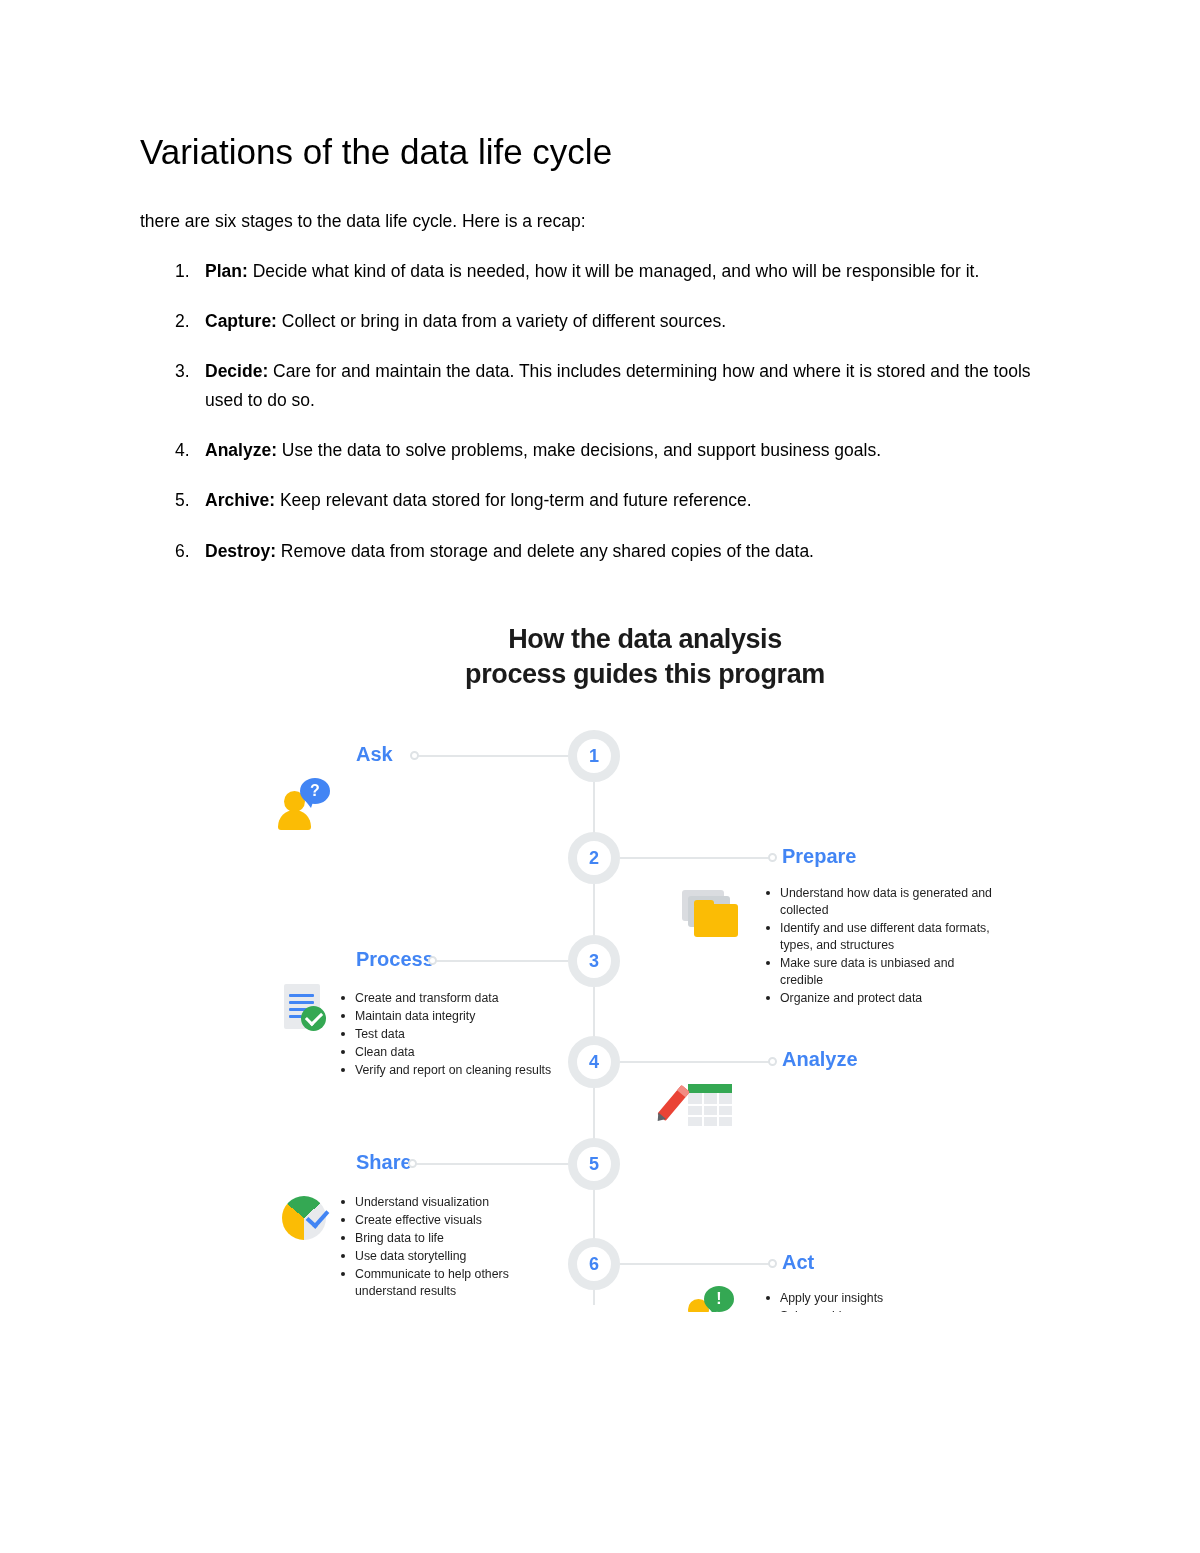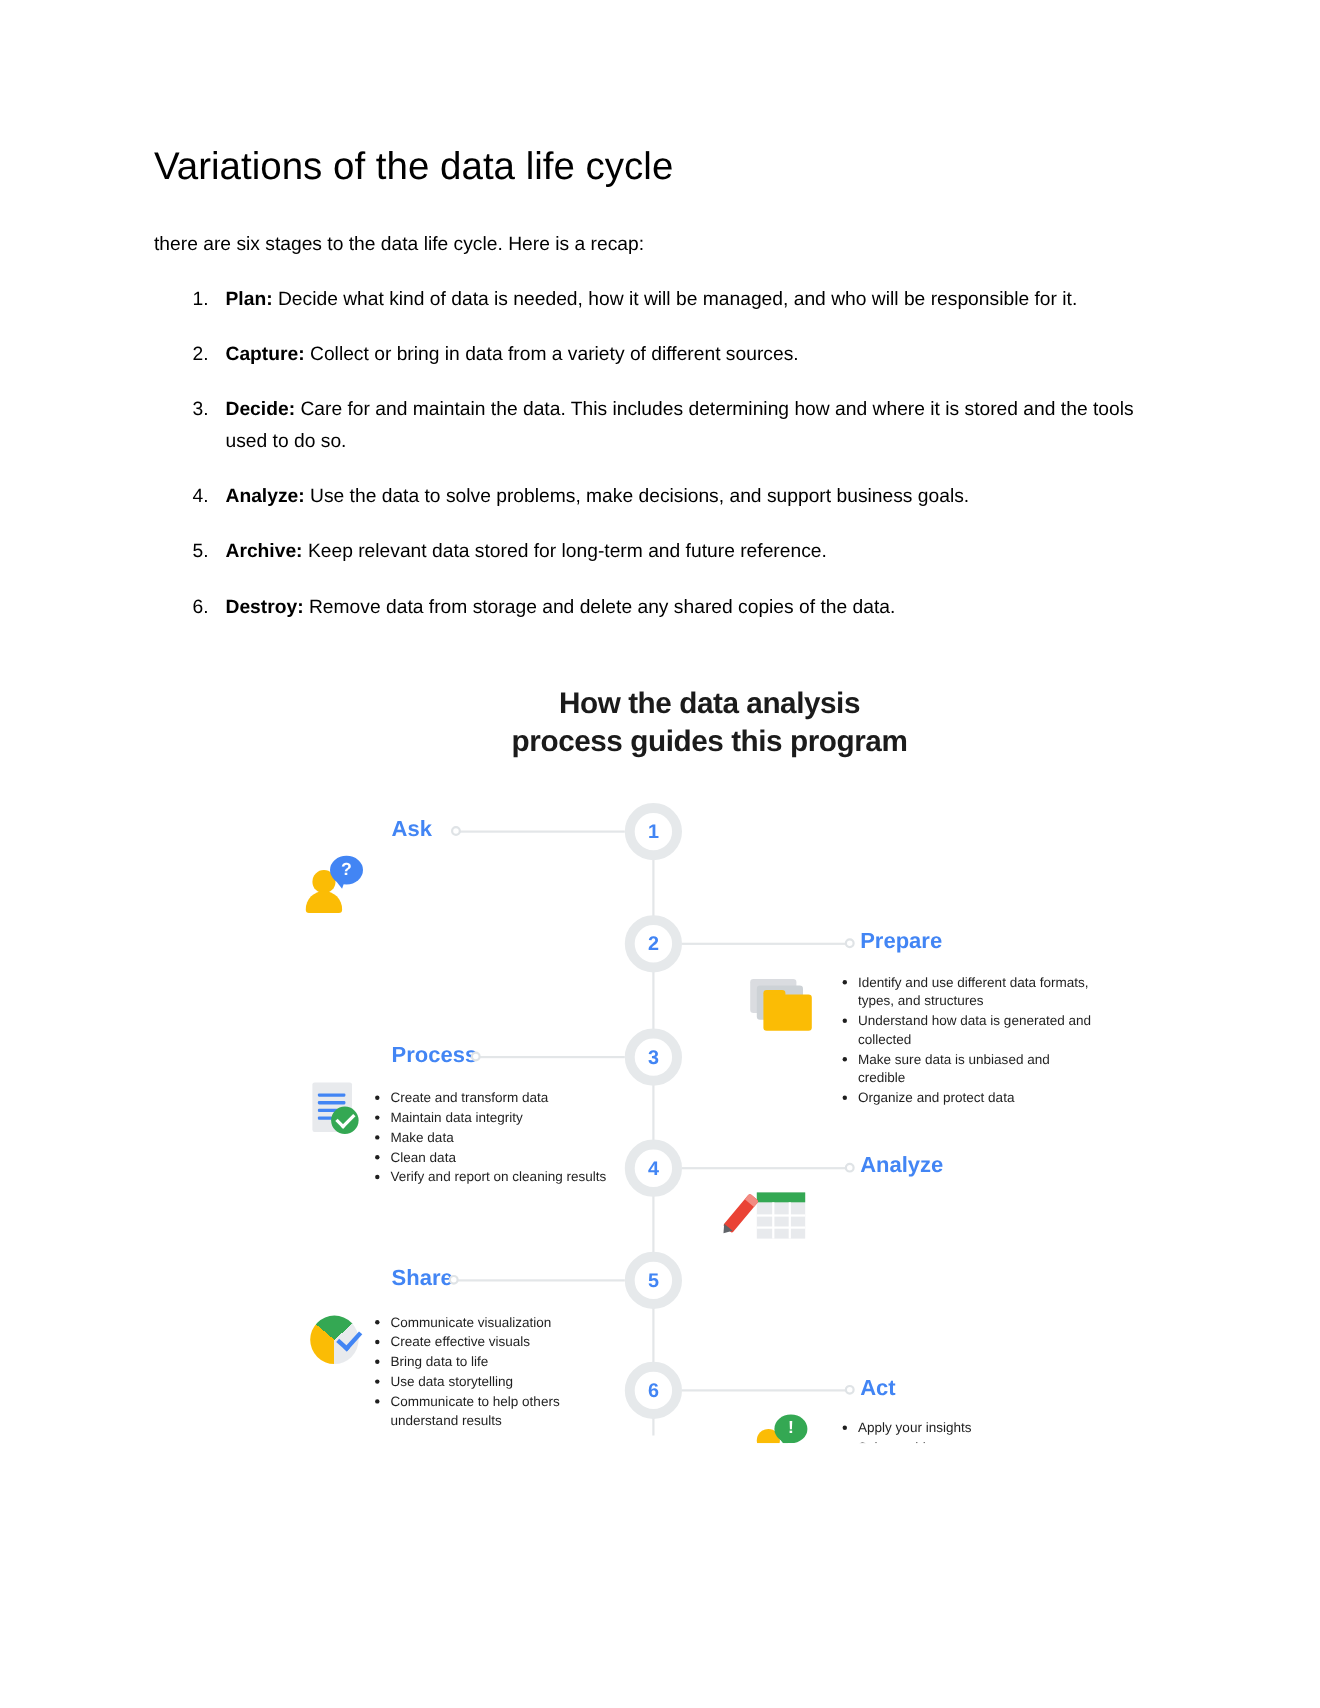--- a/index.html
+++ b/index.html
@@ -352,43 +352,43 @@
     <div class="stage-label" style="left:532px; top:245px">Prepare</div>
     <div class="icon-box" style="left:432px; top:290px">
       <div class="folder-icon">
         <div class="folder-back" style="left:0px; top:0px; width:42px; height:31px; background:#dadce0;"></div>
         <div class="folder-back" style="left:6px; top:6px; width:42px; height:31px; background:#cdd2d6;"></div>
         <div class="folder-tab"></div>
         <div class="folder-front"></div>
       </div>
     </div>
     <ul class="bullets" style="left:515px; top:285px; width:230px">
+      <li>Understand how data is generated and collected</li>
       <li>Identify and use different data formats, types, and structures</li>
-      <li>Understand how data is generated and collected</li>
       <li>Make sure data is unbiased and credible</li>
       <li>Organize and protect data</li>
     </ul>
 
     <div class="stage-label" style="left:106px; top:348px">Process</div>
     <div class="icon-box" style="left:30px; top:382px">
       <div class="doc-icon">
         <div class="doc-sheet"></div>
         <div class="doc-line" style="top:12px; width:25px;"></div>
         <div class="doc-line" style="top:19px; width:25px;"></div>
         <div class="doc-line" style="top:26px; width:18px;"></div>
         <div class="doc-line" style="top:33px; width:13px;"></div>
         <div class="check-circle" style="left:21px; top:24px; width:25px; height:25px;">
           <div class="check-mark"></div>
         </div>
       </div>
     </div>
     <ul class="bullets" style="left:90px; top:390px; width:230px">
       <li>Create and transform data</li>
       <li>Maintain data integrity</li>
-      <li>Make data</li>
+      <li>Test data</li>
       <li>Clean data</li>
       <li>Verify and report on cleaning results</li>
     </ul>
 
     <div class="stage-label" style="left:532px; top:448px">Analyze</div>
     <div class="icon-box" style="left:418px; top:478px">
       <div class="sheet-icon">
         <div class="grid"></div>
         <div class="grid-head"></div>
         <div class="grid-v" style="left:34px; top:15px; width:2px; height:33px;"></div>
@@ -403,21 +403,21 @@
     </div>
 
     <div class="stage-label" style="left:106px; top:551px">Share</div>
     <div class="icon-box" style="left:30px; top:592px">
       <div class="pie-icon">
         <div class="pie"></div>
         <div class="pie-check"></div>
       </div>
     </div>
     <ul class="bullets" style="left:90px; top:594px; width:210px">
-      <li>Communicate visualization</li>
+      <li>Understand visualization</li>
       <li>Create effective visuals</li>
       <li>Bring data to life</li>
       <li>Use data storytelling</li>
       <li>Communicate to help others understand results</li>
     </ul>
 
     <div class="stage-label" style="left:532px; top:651px">Act</div>
     <div class="icon-box" style="left:430px; top:686px">
       <div class="person-icon">
         <div class="person-head"></div>

